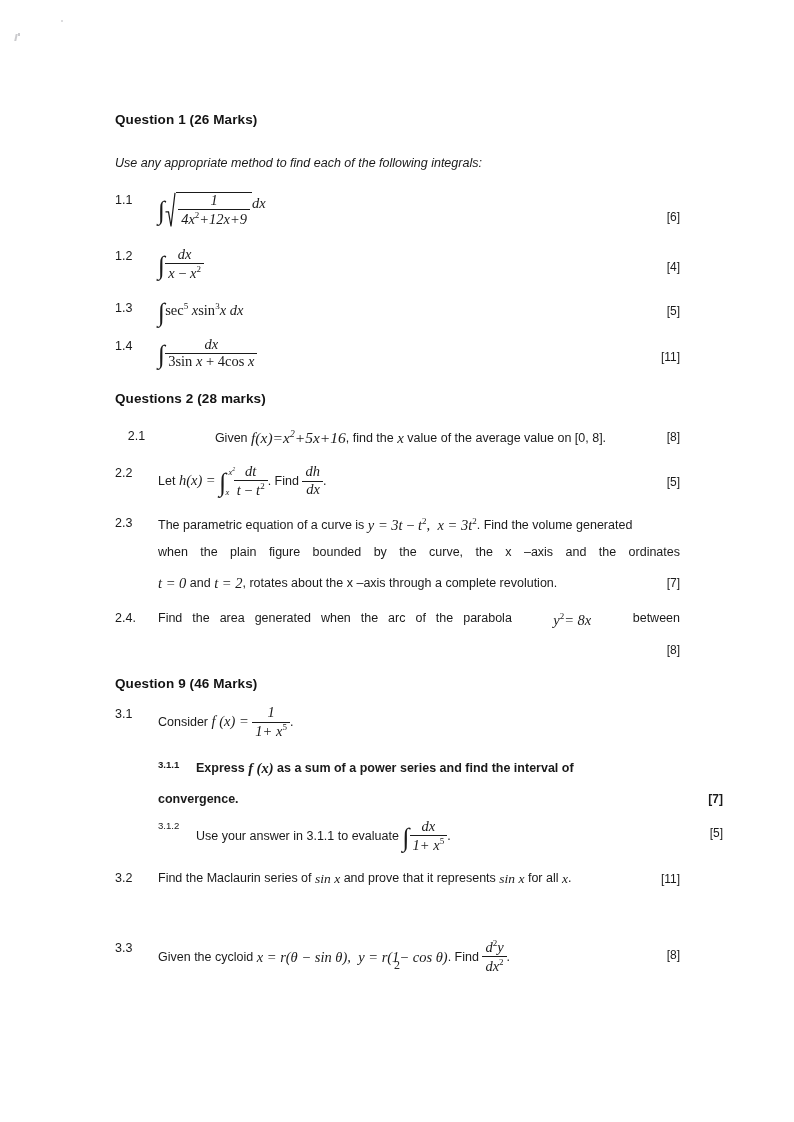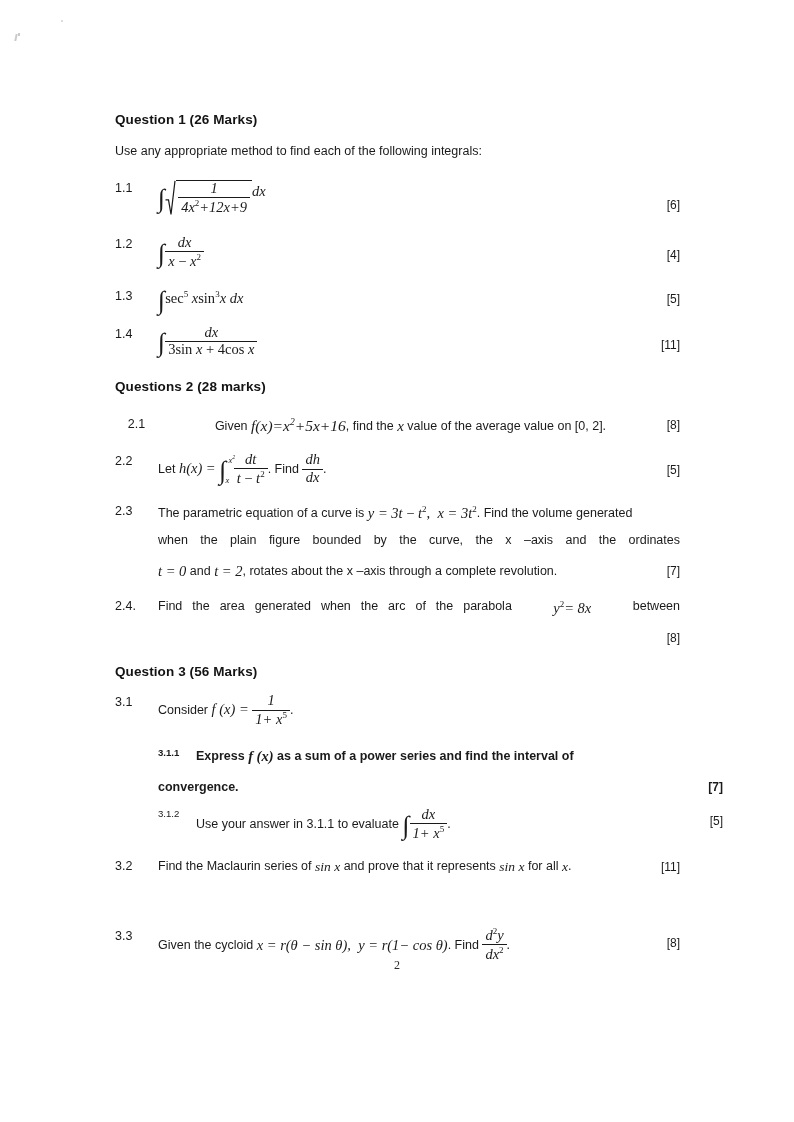--- a/index.html
+++ b/index.html
@@ -145,20 +145,21 @@
     top: -1px;
   }
   .frac .top {
     display: block;
     padding: 0 3px 0.5px 3px;
     border-bottom: 1.1px solid #1a1a1a;
   }
   .frac .bot {
     display: block;
     padding: 0.5px 3px 0 3px;
+    text-align: right;
   }
   .sqrt {
     display: inline-block;
     vertical-align: middle;
     position: relative;
     padding-left: 11px;
   }
   .sqrt > .radicand {
     display: inline-block;
     border-top: 1.1px solid #1a1a1a;
@@ -190,21 +191,21 @@
 <div class="page">
 
   <div class="speckle sp1"></div>
   <div class="speckle sp2"></div>
   <div class="speckle sp3"></div>
 
   <div class="content">
 
     <h2 class="section">Question 1 (26 Marks)</h2>
 
-    <p class="intro" style="margin-top:17px;">Use any appropriate method to find each of the following integrals:</p>
+    <p class="intro" style="margin-top:29px;font-style:italic;">Use any appropriate method to find each of the following integrals:</p>
 
     <div class="row" style="margin-top:22px;">
       <div class="num">1.1</div>
       <div class="body">
         <span class="m">
           <span class="intg">∫</span><span class="sqrt"><span class="tick">
                 <svg viewBox="0 0 11 40" preserveAspectRatio="none">
                   <path d="M0.5 22 L3.5 22 L6 38 L10 1" fill="none" stroke="#1a1a1a" stroke-width="1.2"></path>
                 </svg>
               </span><span class="radicand"><span class="frac"><span class="top">1</span><span class="bot"><span>4x</span><span class="sup up">2</span><span>+12x+9</span></span></span></span></span><span style="display:inline-block;vertical-align:middle;position:relative;top:-6px;">dx</span>
@@ -244,21 +245,21 @@
     </div>
 
     <h2 class="section" style="margin-top:20px;">Questions 2 (28 marks)</h2>
 
     <div class="row" style="margin-top:22px;text-align:center;">
       <div class="num">2.1</div>
       <div class="body" style="width:505px;flex:0 0 505px;">
         <span>Given</span>
         <span class="m" style="font-size:15.5px;"><span>f(x)=x</span><span class="sup">2</span><span>+5x+16</span></span><span>, find the</span>
         <span class="m" style="font-size:15px;">x</span>
-        <span>value of the average value on [0, 2].</span>
+        <span>value of the average value on [0, 8].</span>
       </div>
       <div class="marks" style="top:2px;">[8]</div>
     </div>
 
     <div class="row" style="margin-top:16px;">
       <div class="num">2.2</div>
       <div class="body">
         <span>Let</span>
         <span class="m"><span>h(x) =</span> <span class="intg">∫</span><span class="intg-lim"><span class="hi"><span>x</span><span style="font-size:.7em;vertical-align:super;">2</span></span><span class="lo">x</span></span>&nbsp;&nbsp;<span class="frac"><span class="top">dt</span><span class="bot"><span>t</span><span class="up"> − </span><span>t</span><span class="sup up">2</span></span></span></span><span>. Find</span>
         <span class="m"><span class="frac"><span class="top">dh</span><span class="bot">dx</span></span></span><span>.</span>
@@ -288,21 +289,21 @@
       <div class="body" style="width:522px;flex:0 0 522px;">
         <div style="display:flex;justify-content:space-between;">
           <span style="word-spacing:6.5px;">Find the area generated when the arc of the parabola</span>
           <span class="m"><span>y</span><span class="sup up">2</span><span>= 8x</span></span>
           <span>between</span>
         </div>
       </div>
       <div class="marks" style="top:33px;">[8]</div>
     </div>
 
-    <h2 class="section" style="margin-top:46px;">Question 3 (56 Marks)</h2>
+    <h2 class="section" style="margin-top:46px;">Question 9 (46 Marks)</h2>
 
     <div class="row" style="margin-top:15px;">
       <div class="num">3.1</div>
       <div class="body">
         <span>Consider</span>
         <span class="m"><span>f (x) =</span> <span class="frac"><span class="top">1</span><span class="bot"><span>1+ x</span><span class="sup up">5</span></span></span></span><span>.</span>
       </div>
     </div>
 
     <div class="indent-block" style="margin-top:18px;font-weight:bold;">

